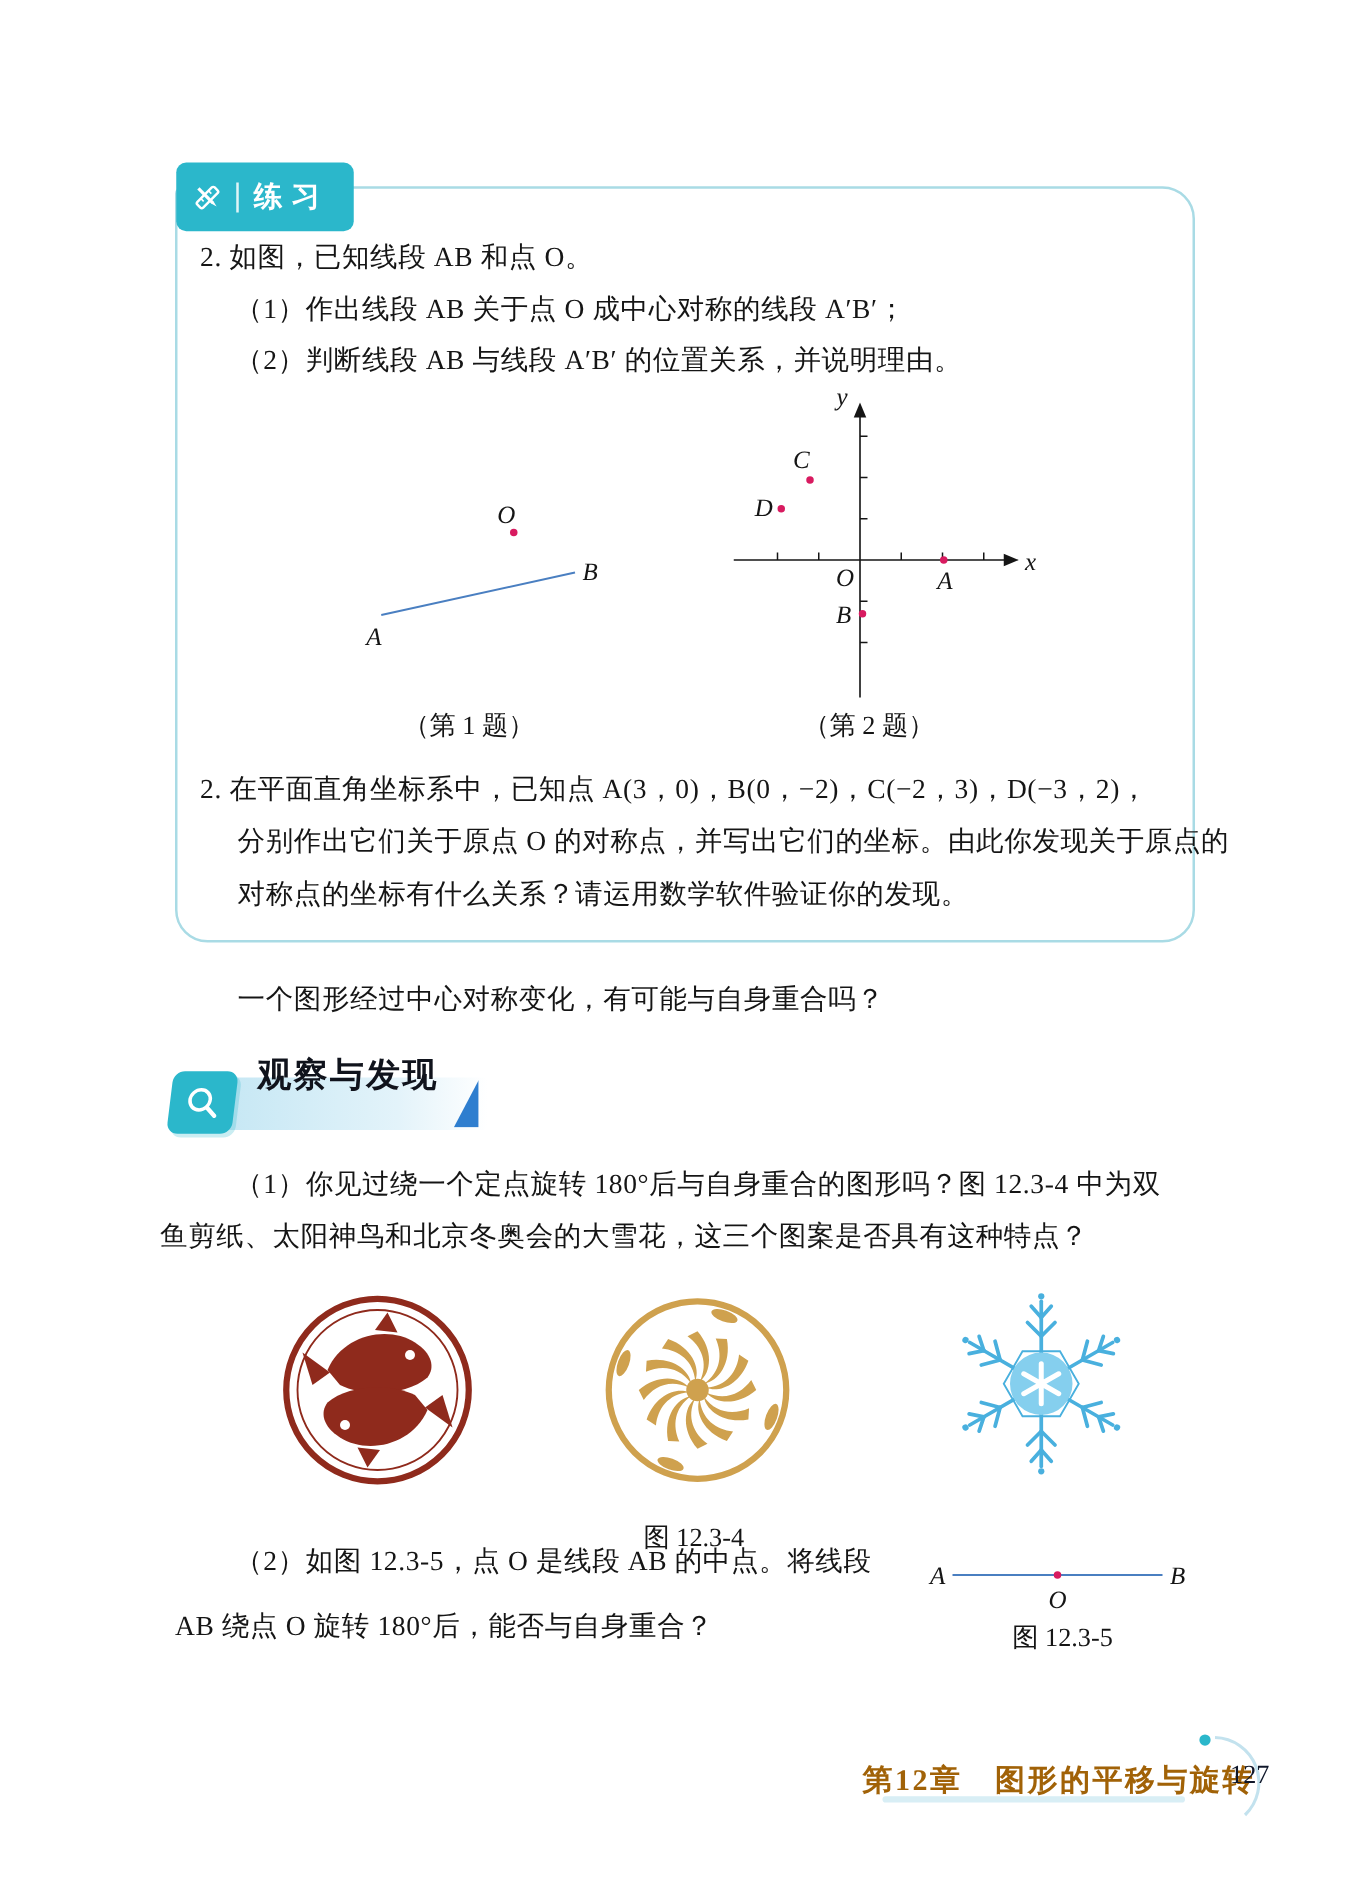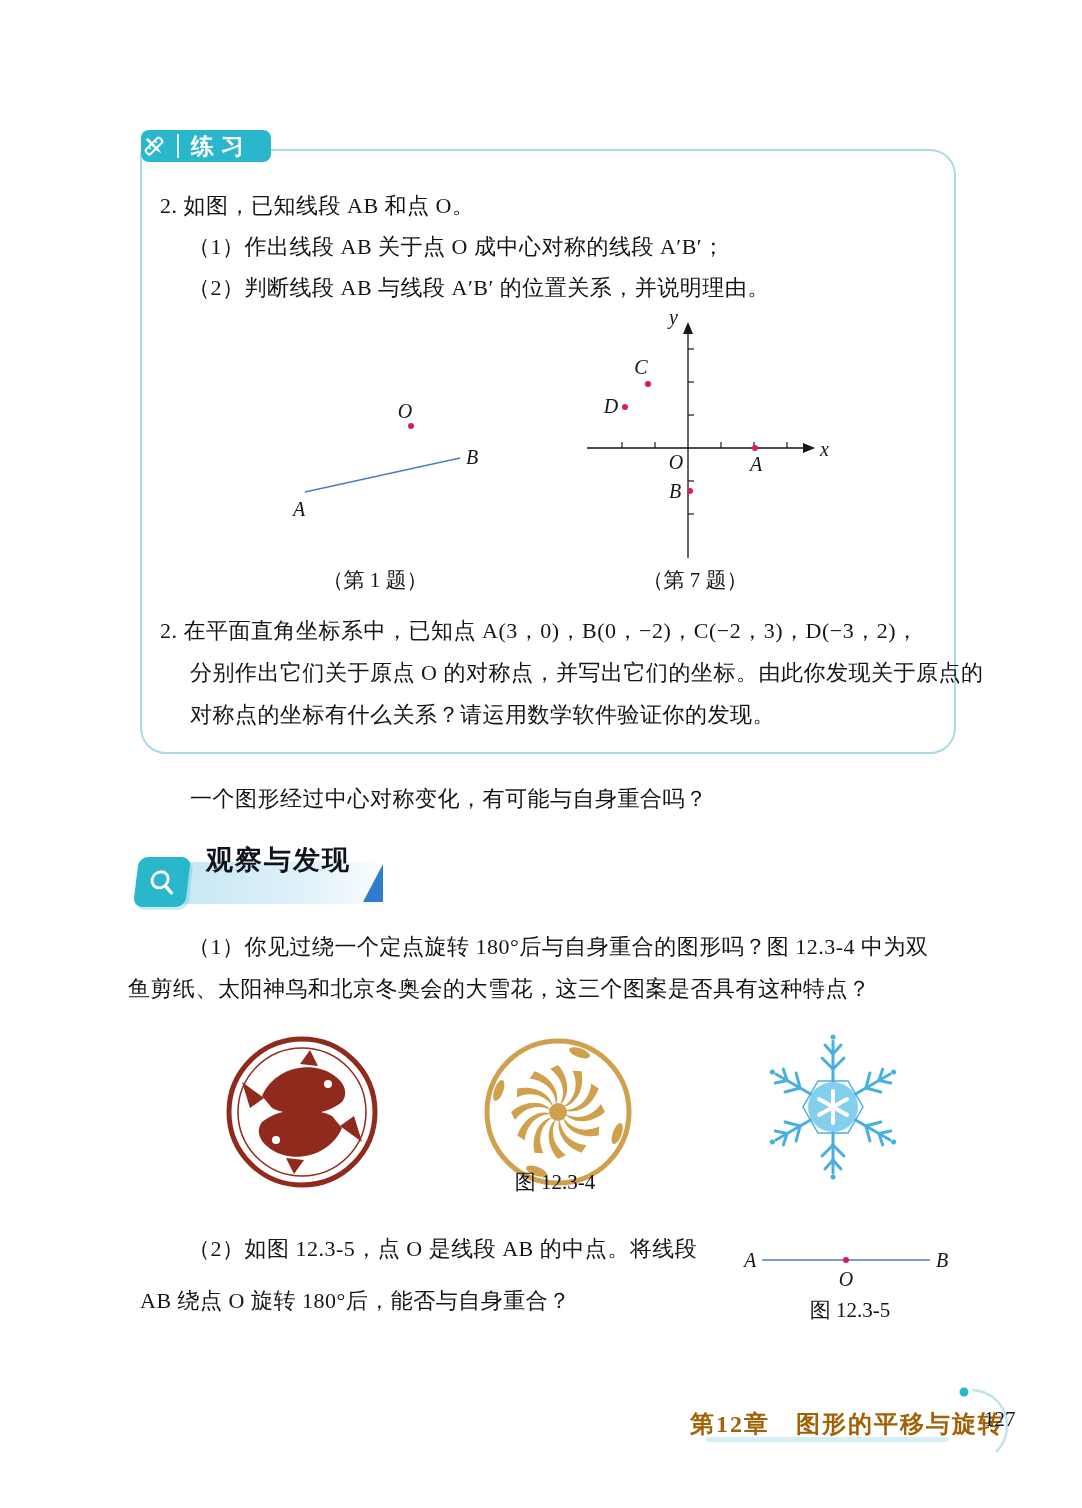--- a/index.html
+++ b/index.html
@@ -2,22 +2,22 @@
 <html><head>
 <meta charset="utf-8">
 <style>
   html,body{margin:0;padding:0;background:#ffffff;}
   .page{position:relative;width:1082px;height:1508px;background:#ffffff;
         font-family:"Liberation Serif","DejaVu Serif",serif;color:#151515;overflow:hidden;}
   .abs{position:absolute;}
   .tline{position:absolute;font-size:22px;white-space:nowrap;letter-spacing:0.5px;}
   .practice-box{position:absolute;left:140px;top:149px;width:812px;height:601px;
         border:2px solid #a9dbe5;border-radius:6px 26px 26px 26px;background:#fff;}
-  .practice-badge{position:absolute;left:141px;top:130px;height:32px;display:flex;align-items:center;
-        background:#2bb7cb;border-radius:8px;padding:0 20px 0 0;box-sizing:border-box;z-index:3;}
+  .practice-badge{position:absolute;left:141px;top:130px;height:55px;display:flex;align-items:center;
+        background:#2bb7cb;border-radius:8px;padding:0 20px 0 12px;box-sizing:border-box;z-index:3;}
   .badge-divider{width:2px;height:24px;background:rgba(255,255,255,.85);margin:0 12px 0 10px;}
   .badge-label{color:#fff;font-size:23px;font-weight:bold;letter-spacing:7px;
         font-family:"Liberation Sans","DejaVu Sans",sans-serif;}
   .caption{position:absolute;font-size:21px;text-align:center;}
   .obs-band{position:absolute;left:152px;top:862px;width:238px;height:42px;border-radius:4px;
         background:linear-gradient(90deg,#c0e5f3 0%,#e3f3fa 70%,rgba(255,255,255,0) 100%);}
   .obs-icon{position:absolute;left:136px;top:857px;width:52px;height:50px;background:#2bb7cb;
         border-radius:9px;transform:skewX(-7deg);display:flex;align-items:center;justify-content:center;
         z-index:2;box-shadow:3px 3px 0 rgba(43,183,203,.25);}
   .obs-heading{position:absolute;left:206px;top:842px;font-size:27px;font-weight:bold;color:#10131c;
@@ -91,21 +91,21 @@
     <circle cx="180" cy="140" r="3" fill="#d81b60"></circle>
     <circle cx="115" cy="183" r="3" fill="#d81b60"></circle>
     <text class="ptlabel" x="66" y="66" text-anchor="middle">C</text>
     <text class="ptlabel" x="36" y="105" text-anchor="middle">D</text>
     <text class="ptlabel" x="181" y="163" text-anchor="middle">A</text>
     <text class="ptlabel" x="100" y="190" text-anchor="middle">B</text>
     <text class="ptlabel" x="101" y="161" text-anchor="middle">O</text>
     <text class="ptlabel" x="245" y="148">x</text>
     <text class="ptlabel" x="103" y="16" text-anchor="end">y</text>
   </svg>
-  <div class="caption" style="left:615px;top:566px;width:160px;">（第 7 题）</div>
+  <div class="caption" style="left:615px;top:566px;width:160px;">（第 2 题）</div>
 
   <div class="tline" style="left:160px;top:616px;">2. 在平面直角坐标系中，已知点 A(3，0)，B(0，−2)，C(−2，3)，D(−3，2)，</div>
   <div class="tline" style="left:190px;top:658px;">分别作出它们关于原点 O 的对称点，并写出它们的坐标。由此你发现关于原点的</div>
   <div class="tline" style="left:190px;top:700px;">对称点的坐标有什么关系？请运用数学软件验证你的发现。</div>
 
   <div class="tline" style="left:190px;top:784px;">一个图形经过中心对称变化，有可能与自身重合吗？</div>
 
   <div class="obs-band"></div>
   <div class="obs-icon">
     <svg width="28" height="28" viewBox="0 0 26 26">
@@ -180,21 +180,21 @@
     <polygon points="30,0 15,26 -15,26 -30,0 -15,-26 15,-26" fill="none" stroke="#49b0de" stroke-width="1.5"></polygon>
     <circle r="25" fill="#85cfee"></circle>
     <g stroke="#fff" stroke-width="4" stroke-linecap="round">
       <line x1="0" y1="-16" x2="0" y2="16"></line>
       <line x1="-14" y1="-8" x2="14" y2="8"></line>
       <line x1="-14" y1="8" x2="14" y2="-8"></line>
     </g>
     <circle r="4" fill="#fff"></circle>
   </svg>
 
-  <div class="caption" style="left:475px;top:1168px;width:160px;">图 12.3-4</div>
+  <div class="caption" style="left:475px;top:1216px;width:160px;">图 12.3-4</div>
 
   <div class="tline" style="left:188px;top:1234px;">（2）如图 12.3-5，点 O 是线段 AB 的中点。将线段</div>
   <div class="tline" style="left:140px;top:1286px;">AB 绕点 O 旋转 180°后，能否与自身重合？</div>
 
   <svg class="abs" style="left:738px;top:1238px;" width="215" height="52" viewBox="0 0 215 52">
     <line x1="24" y1="22" x2="192" y2="22" stroke="#4a7fc1" stroke-width="1.6"></line>
     <circle cx="108" cy="22" r="3" fill="#d81b60"></circle>
     <text class="ptlabel" x="6" y="29">A</text>
     <text class="ptlabel" x="198" y="29">B</text>
     <text class="ptlabel" x="108" y="48" text-anchor="middle">O</text>

